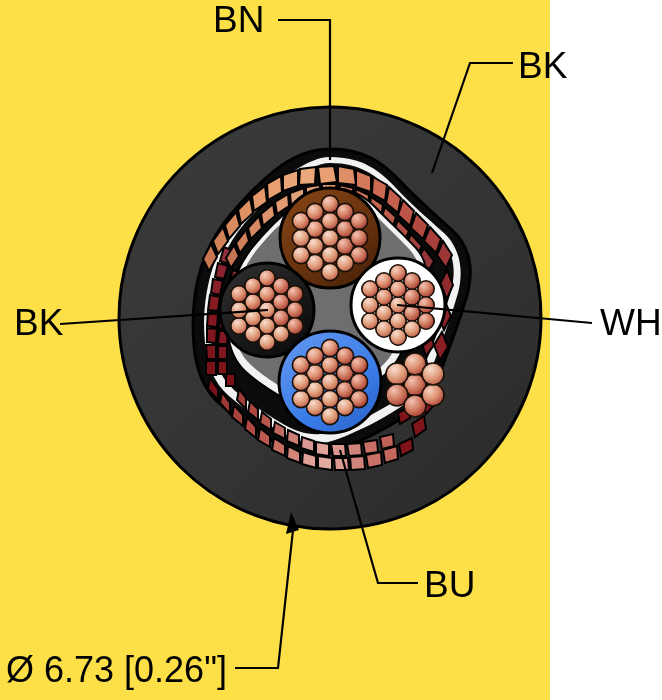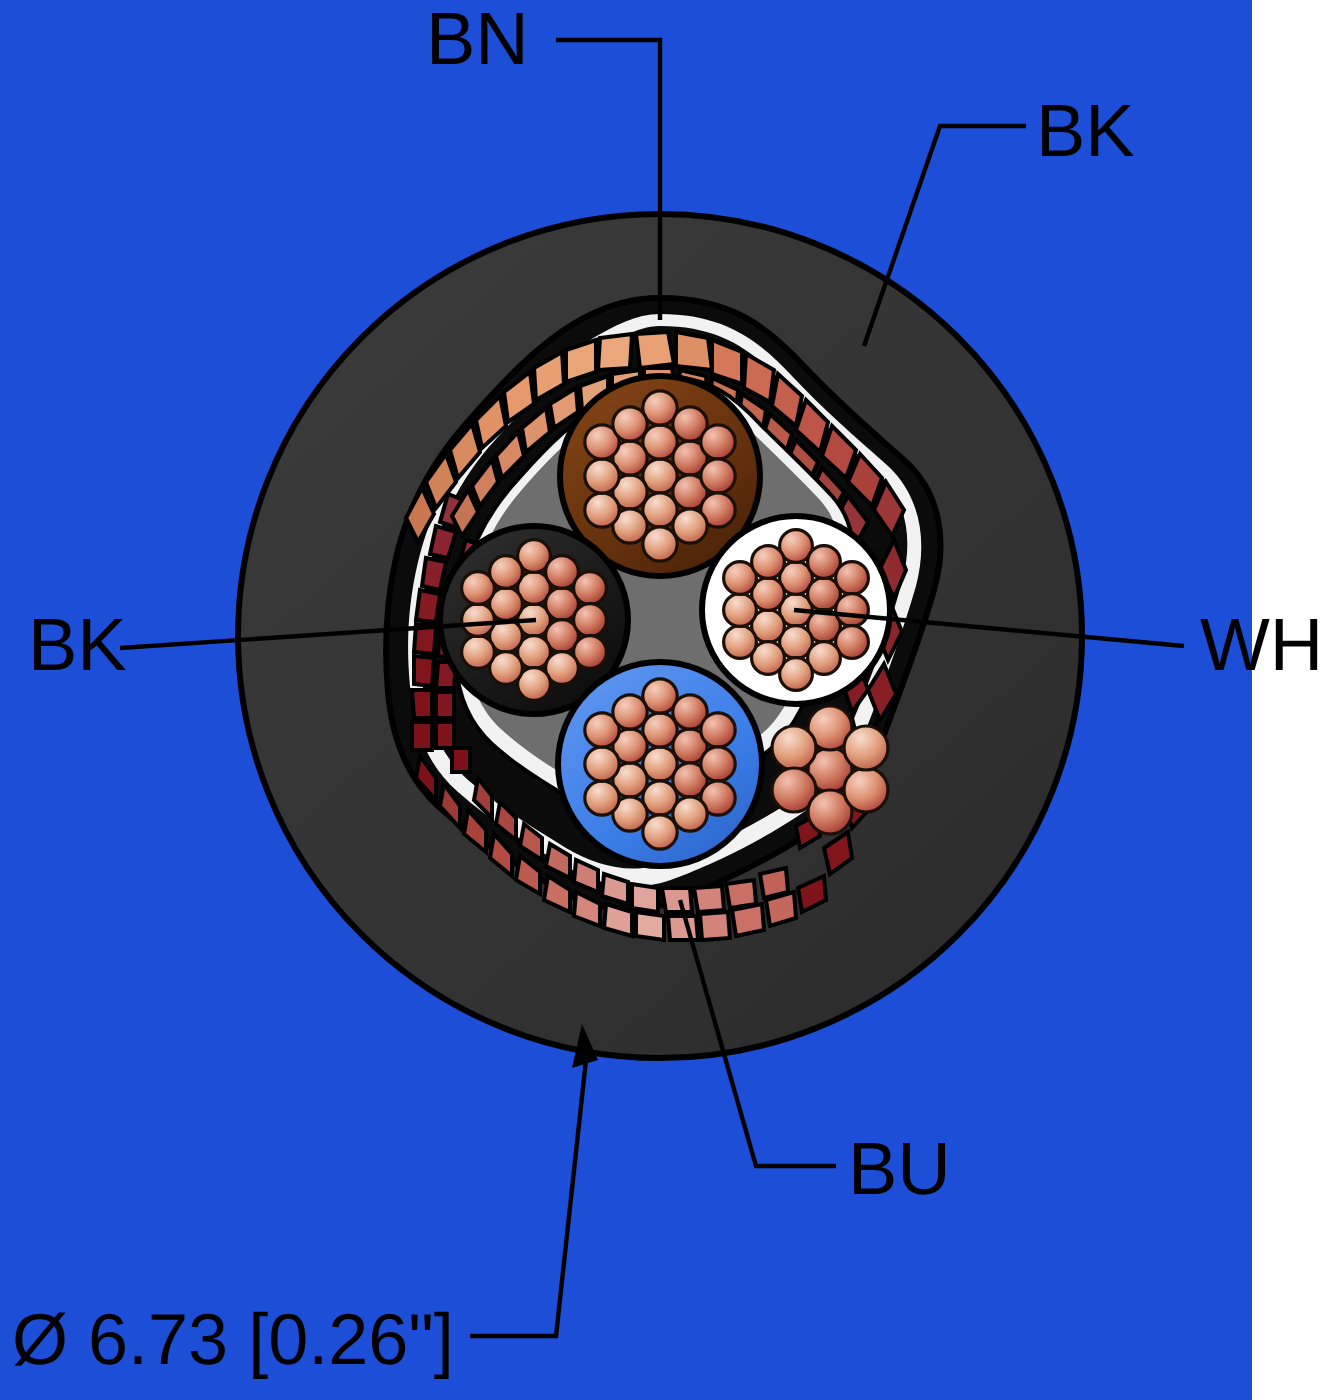--- a/index.html
+++ b/index.html
@@ -8,23 +8,23 @@
     background: #ffffff;
   }
   body {
     width: 662px;
     height: 700px;
     overflow: hidden;
     font-family: "Liberation Sans", sans-serif;
   }
   #diagram-root {
     position: relative;
-    width: 626px;
+    width: 550px;
     height: 700px;
-    background: #1d4ed8;
+    background: #fde047;
   }
   svg#cable-svg {
     position: absolute;
     left: 0;
     top: 0;
     width: 662px;
     height: 700px;
     display: block;
   }
   .leader-line {

